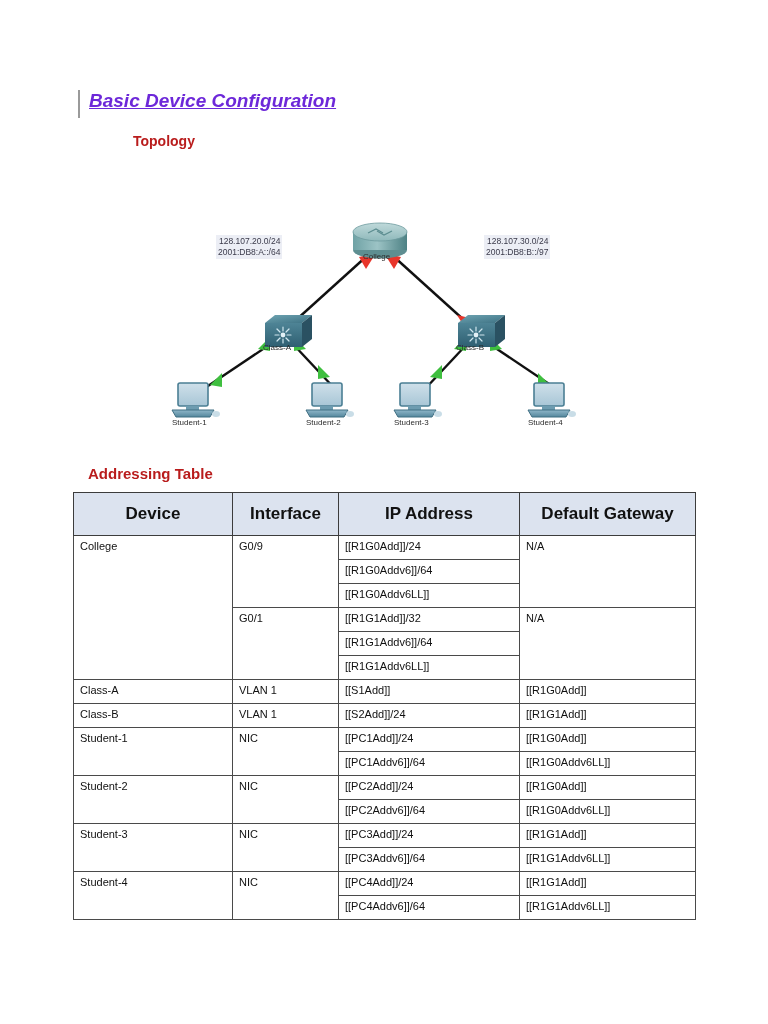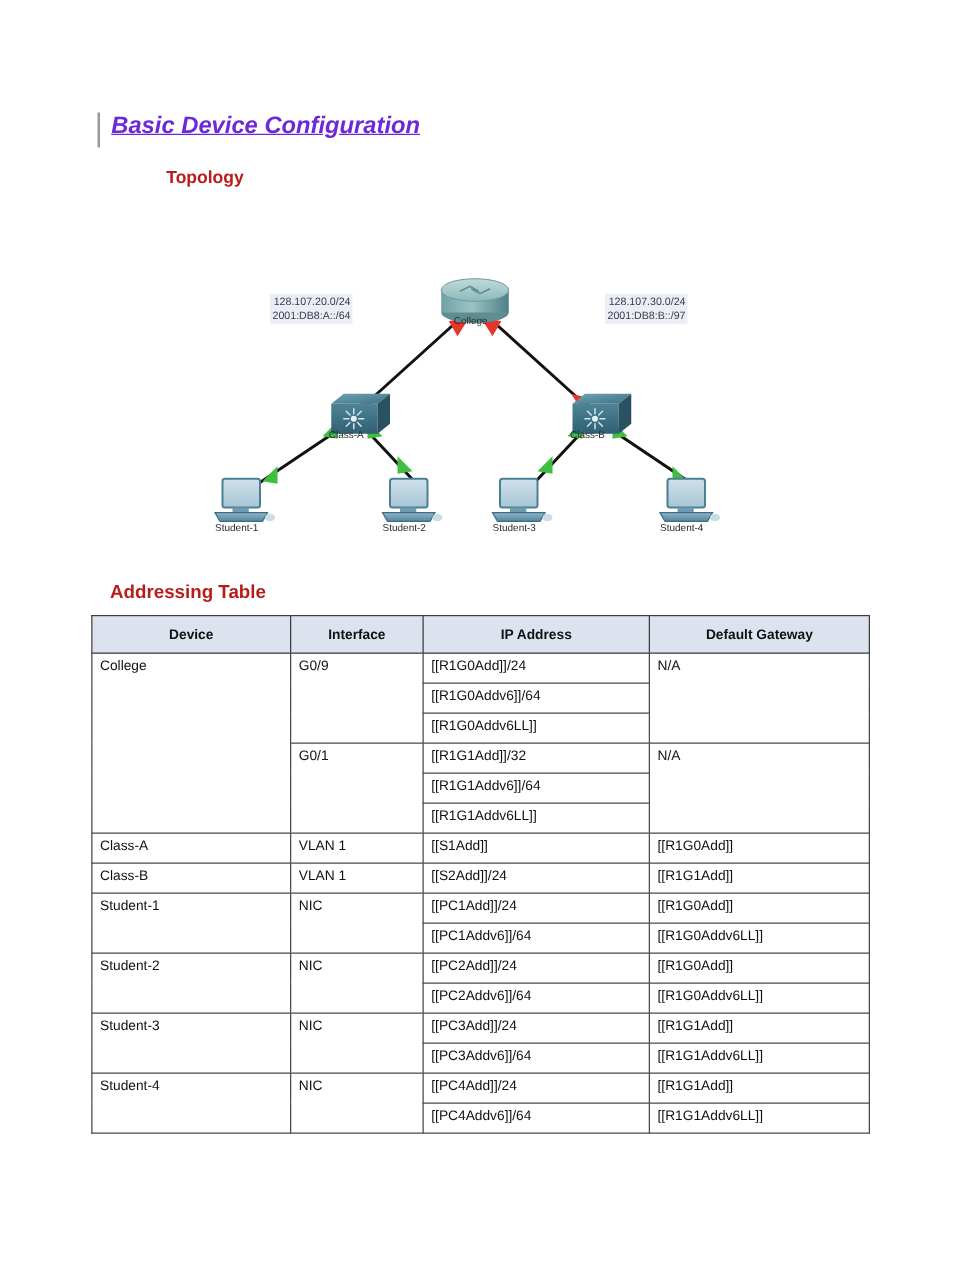--- a/index.html
+++ b/index.html
@@ -76,22 +76,22 @@
     vertical-align:top;
     text-align:left;
     font-weight:normal;
     color:#111111;
     height:24px;
   }
   #addr-table thead th {
     background:#dce3ef;
     text-align:center;
     font-weight:bold;
-    font-size:11px;
-    height:30px;
+    font-size:17px;
+    height:43px;
     vertical-align:middle;
     border:1px solid #3c3c3c;
   }
   .col-device  { width:159px; }
   .col-iface   { width:106px; }
   .col-ip      { width:181px; }
   .col-gw      { width:176px; }
   .red { color:#ee2a22; }
 </style>
 </head>

